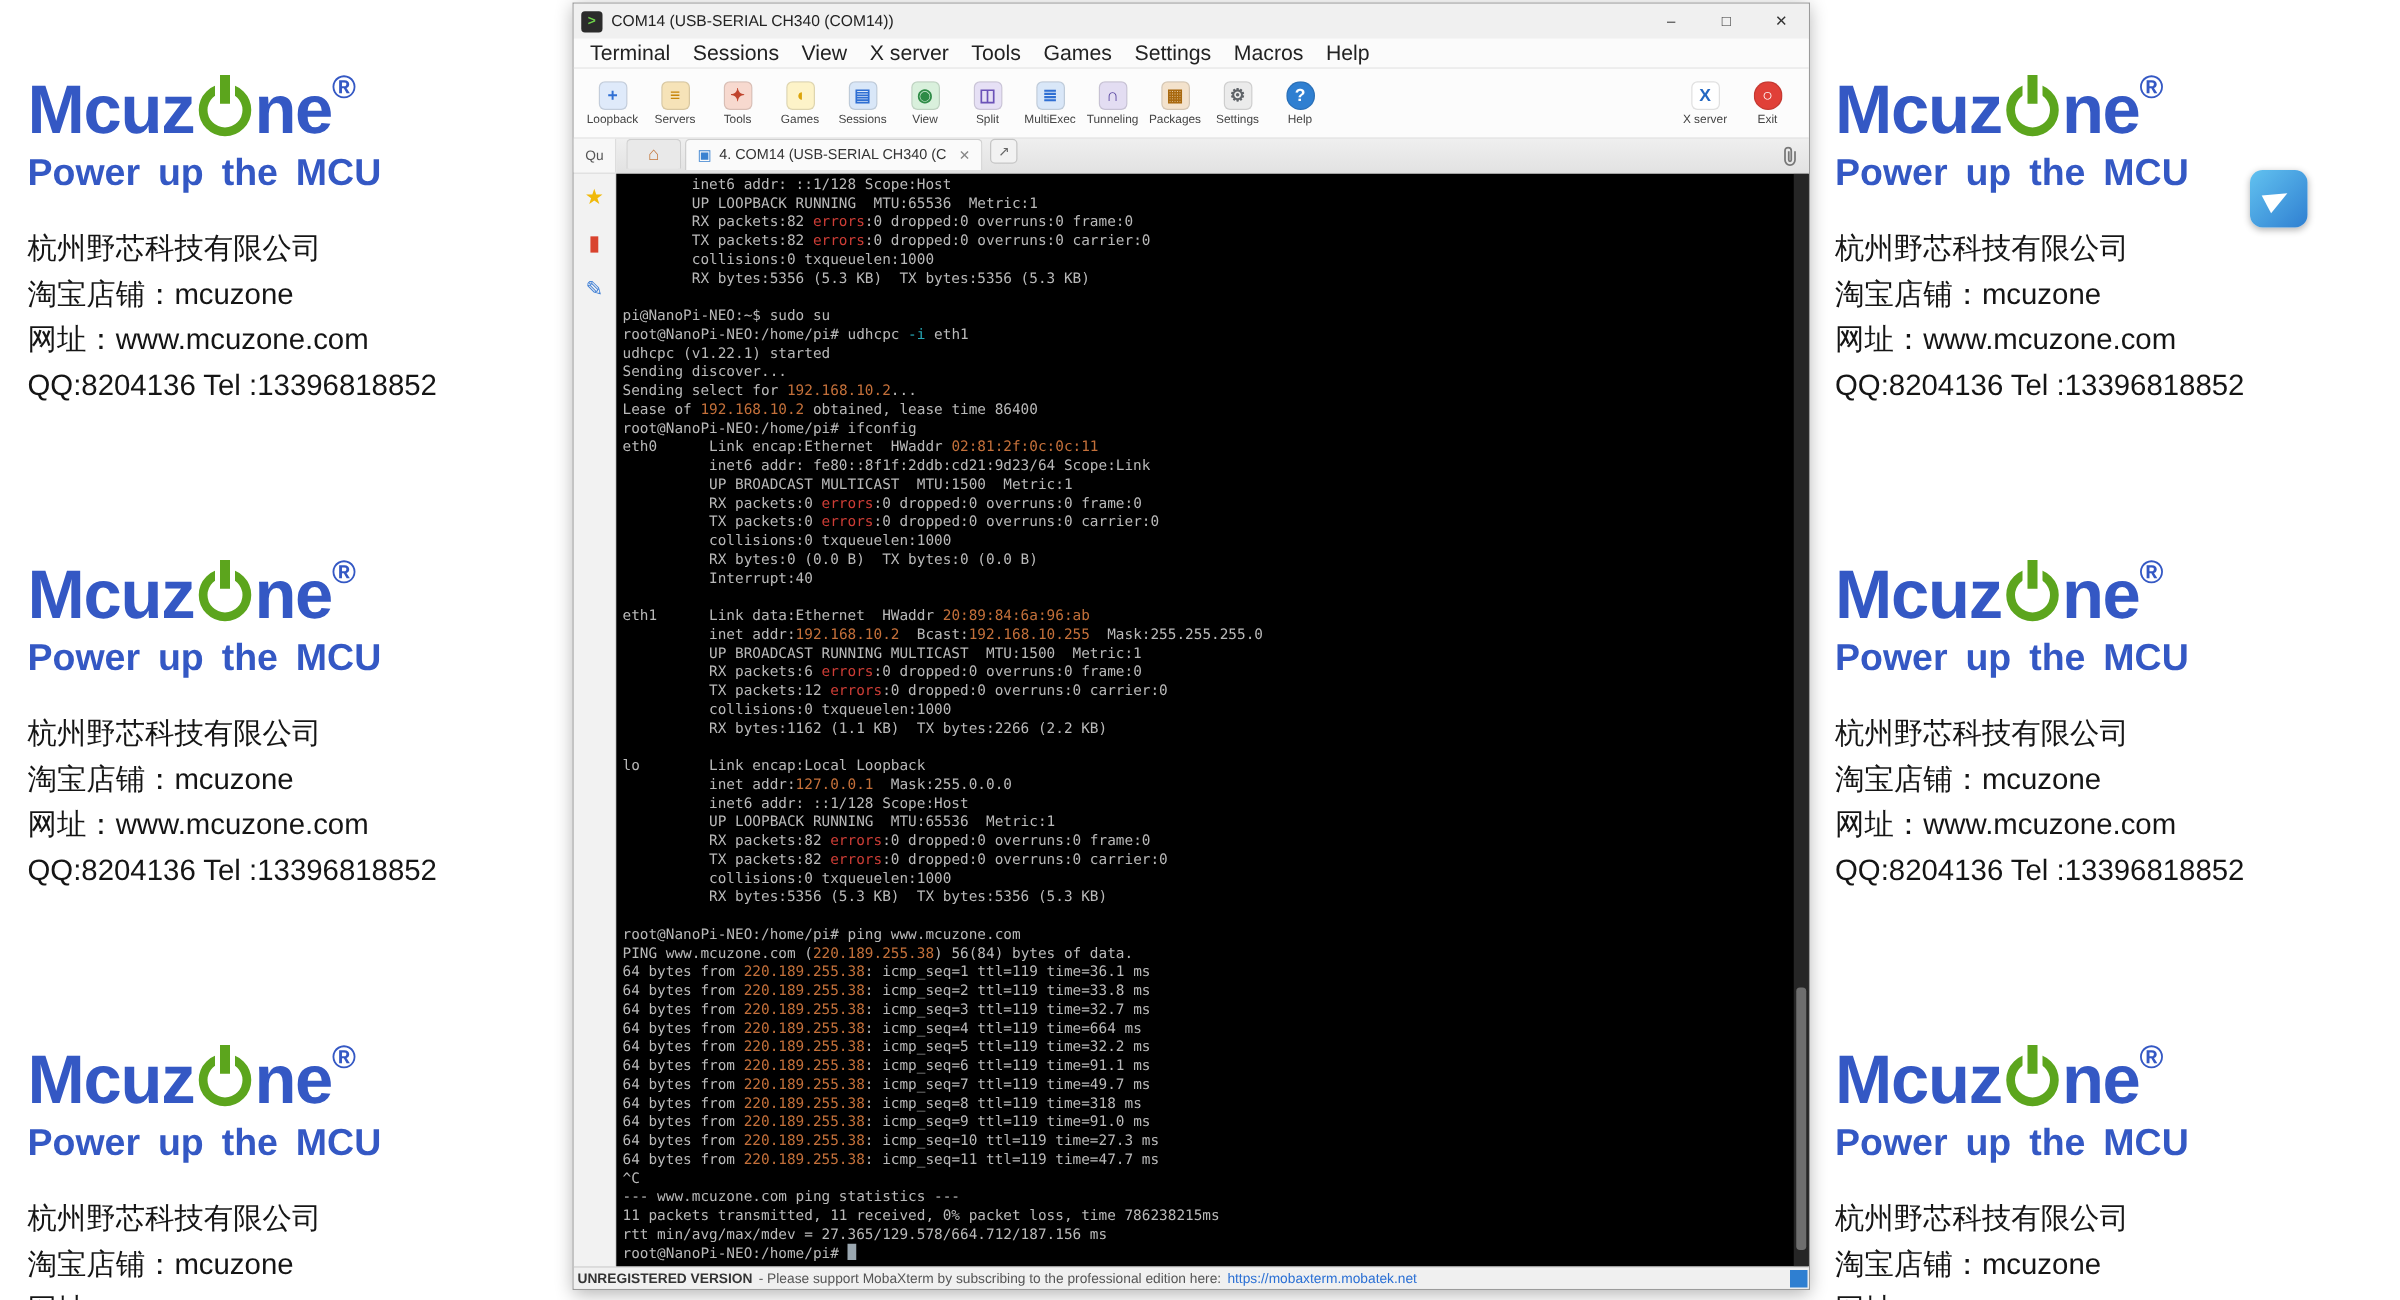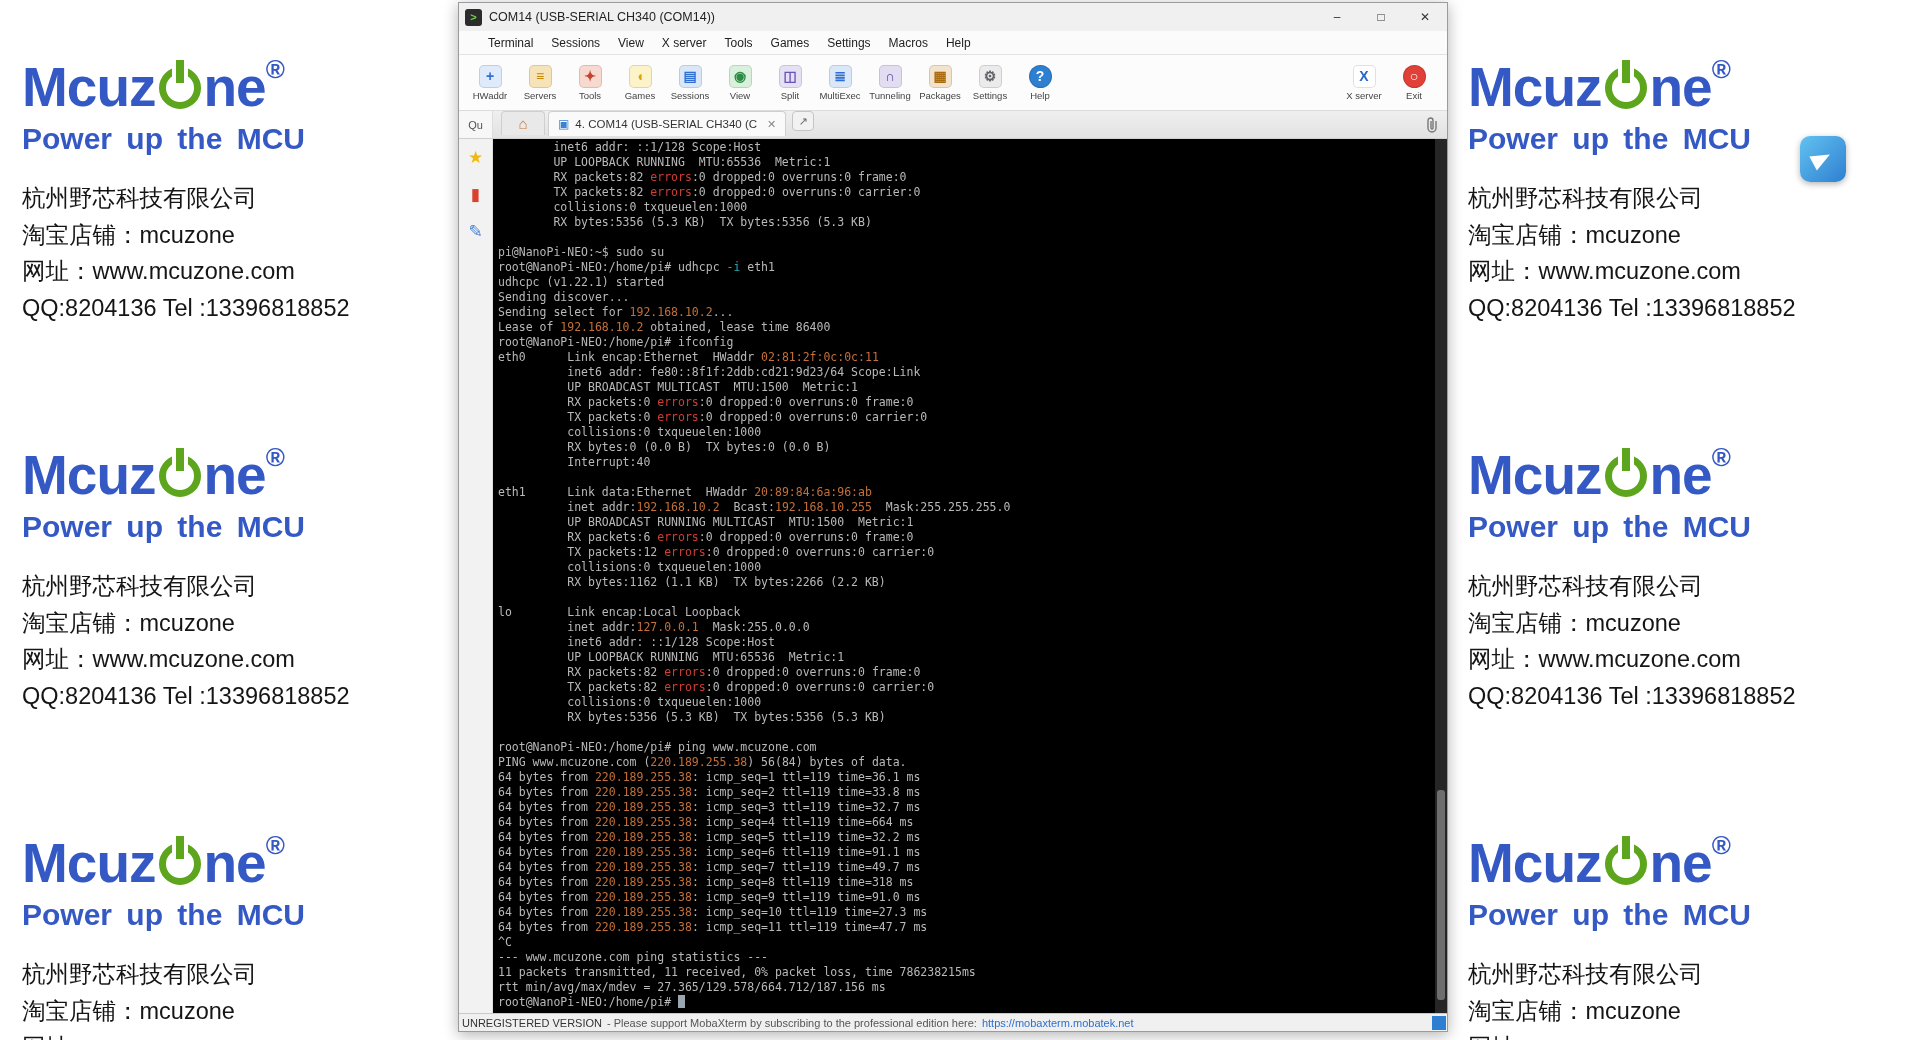--- a/index.html
+++ b/index.html
@@ -32,21 +32,21 @@
   .window { position:absolute; left:458px; top:2px; width:990px; height:1030px; background:#ffffff;
             border:1px solid #9b9b9b; box-shadow:0 3px 14px rgba(0,0,0,.3); display:flex; flex-direction:column; }
   .titlebar { height:28px; flex:0 0 28px; background:#f0f0f0; display:flex; align-items:center; padding-left:6px;
               font-size:12.5px; color:#222; }
   .app-icon { width:17px; height:17px; border-radius:3px; background:#2b2b2b; color:#6fd34a; font-size:11px; font-weight:bold;
               display:flex; align-items:center; justify-content:center; margin-right:7px; }
   .win-btns { margin-left:auto; display:flex; height:100%; }
   .win-btn { width:44px; height:100%; display:flex; align-items:center; justify-content:center; font-size:12px; color:#333; }
 
   .menubar { height:24px; flex:0 0 24px; display:flex; align-items:center; background:#fbfbfb;
-             border-bottom:1px solid #e2e2e2; font-size:12px; color:#222; padding-left:20px; }
+             border-bottom:1px solid #e2e2e2; font-size:17px; color:#222; padding-left:4px; }
   .menu-item { padding:0 9px; }
 
   .toolbar { height:56px; flex:0 0 56px; display:flex; align-items:center; padding:2px 8px 2px 6px;
              border-bottom:1px solid #dcdcdc; background:#fcfcfc; }
   .tb-group { display:flex; }
   .tb-right { margin-left:auto; }
   .tb-item { width:50px; display:flex; flex-direction:column; align-items:center; gap:2px; }
   .tbicon { width:23px; height:23px; border-radius:5px; border:1px solid rgba(0,0,0,.12);
             display:flex; align-items:center; justify-content:center; font-size:14px; font-weight:bold; }
   .tb-label { font-size:9.5px; color:#444; white-space:nowrap; }
@@ -78,21 +78,21 @@
   .tline { white-space:pre; }
   .t-o { color:#c4703a; }
   .t-r { color:#cd3d36; }
   .t-c { color:#27a7b5; }
   .cursor { display:inline-block; width:7px; height:13px; background:#9aa7b0; vertical-align:-2px; }
   .term-scroll { position:absolute; top:0; right:0; bottom:0; width:12px; background:#262626; }
   .term-thumb { position:absolute; left:2px; right:2px; top:74.5%; height:24%; background:#6e6e6e; border-radius:3px; }
 
   .statusbar { height:18px; flex:0 0 18px; background:#f0f0f0; border-top:1px solid #c9c9c9; display:flex;
                align-items:center; font-size:11px; padding-left:3px; gap:5px; color:#555; }
-  .sb-version { font-weight:normal; color:#333;text-align:right; }
+  .sb-version { font-weight:bold; color:#333;text-align:right; }
   .sb-link { color:#2a6fd4; }
   .sb-corner { margin-left:auto; width:14px; height:14px; background:#2f7fd1; margin-right:1px; }
 </style>
 </head>
 <body>
 
 <div id="left-brand" class="brand-col">
   <div class="brand-block">
     <div class="logo-line">
       <span class="logo-pre">Mcuz</span><span class="power-o"><span class="po-bar"></span></span><span class="logo-post">ne</span><sup class="logo-reg">®</sup>
@@ -197,21 +197,21 @@
       <span class="menu-item">Games</span>
       <span class="menu-item">Settings</span>
       <span class="menu-item">Macros</span>
       <span class="menu-item">Help</span>
     </div>
 
   <div class="toolbar">
     <div class="tb-group">
         <div class="tb-item">
           <div class="tbicon" style="background: rgb(223, 234, 250); color: rgb(47, 111, 211);">+</div>
-          <div class="tb-label">HWaddr</div>
+          <div class="tb-label">Loopback</div>
         </div>
         <div class="tb-item">
           <div class="tbicon" style="background: rgb(246, 227, 184); color: rgb(200, 134, 10);">≡</div>
           <div class="tb-label">Servers</div>
         </div>
         <div class="tb-item">
           <div class="tbicon" style="background: rgb(247, 217, 207); color: rgb(192, 69, 46);">✦</div>
           <div class="tb-label">Tools</div>
         </div>
         <div class="tb-item">

